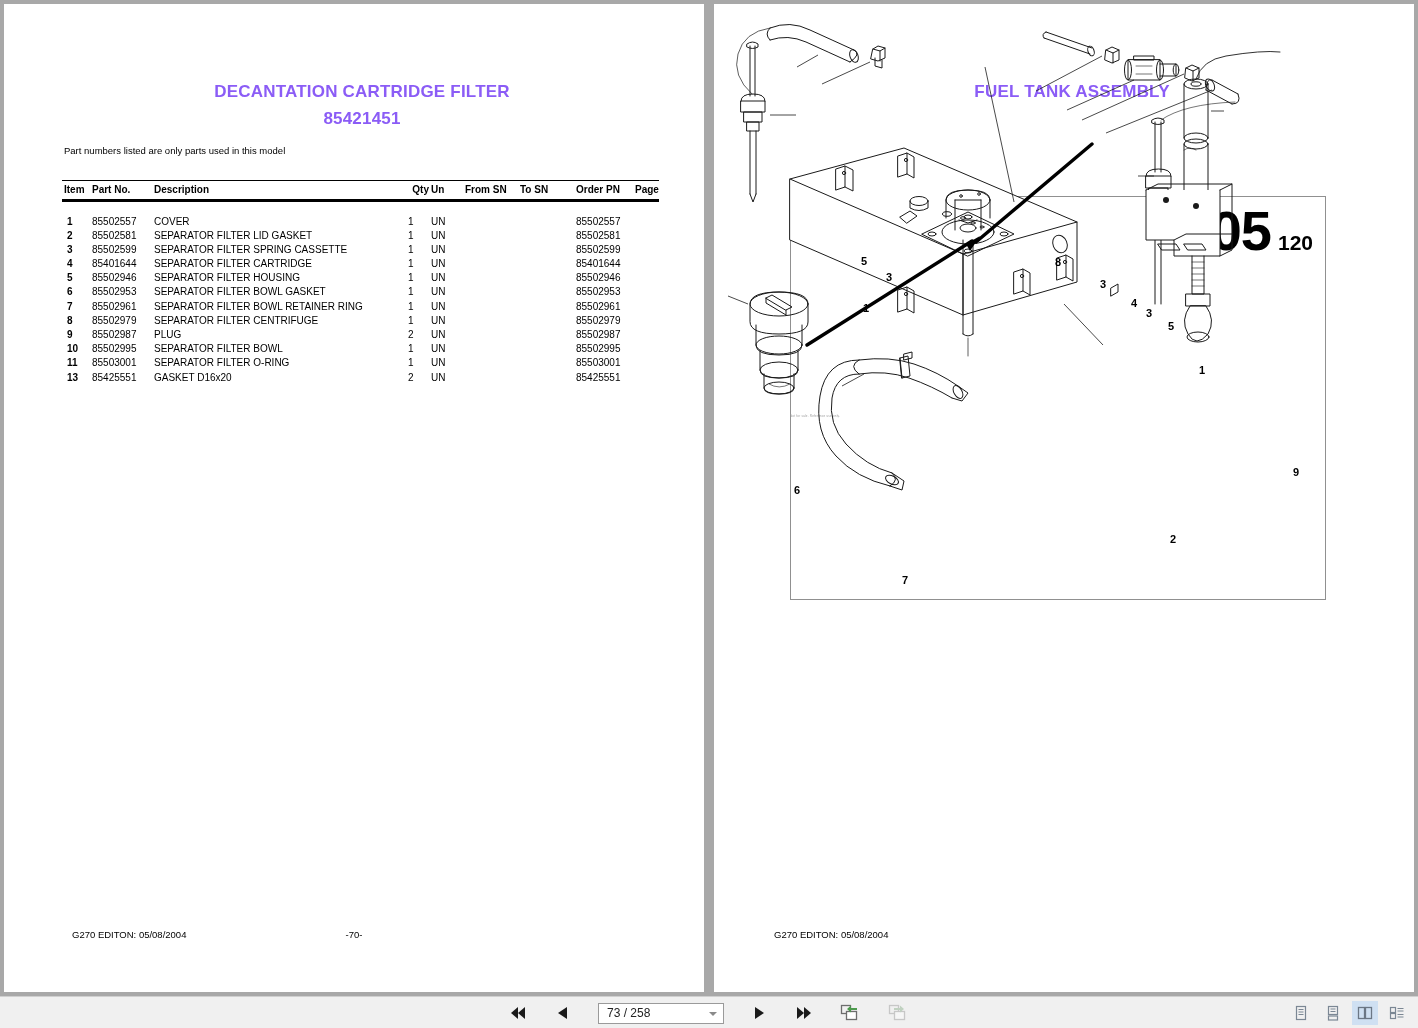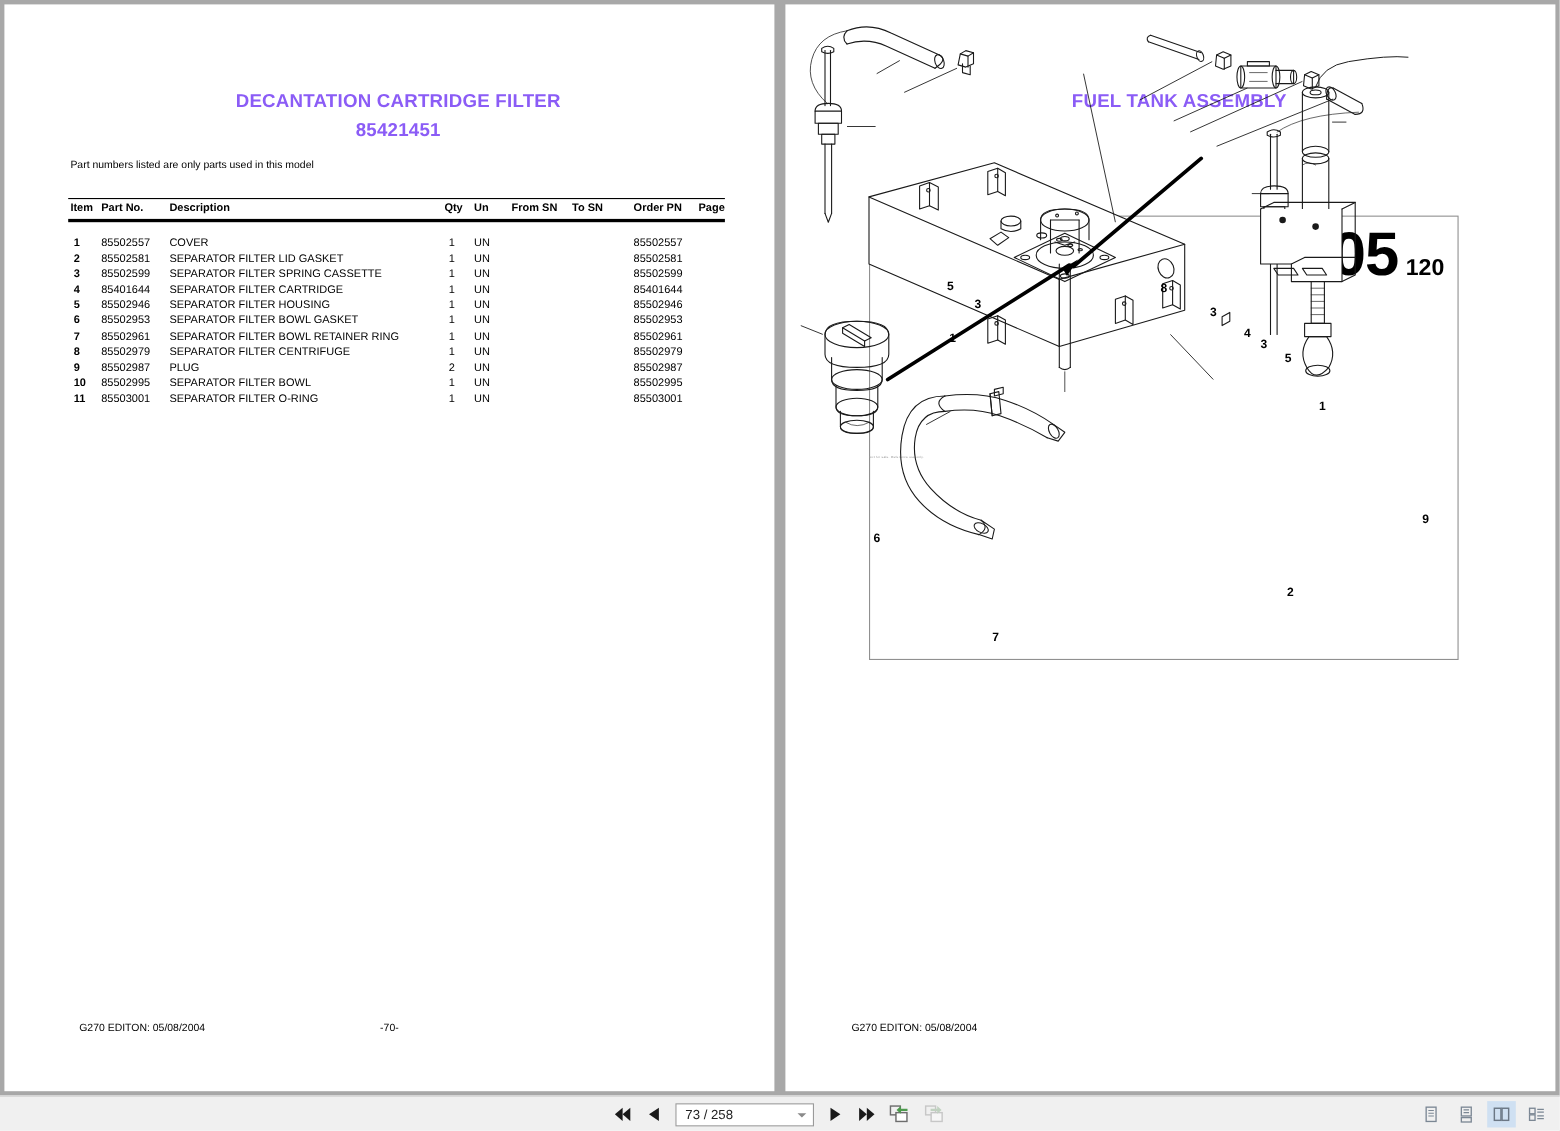--- a/index.html
+++ b/index.html
@@ -102,21 +102,21 @@
   .c-desc  { width: 243px; }
   .c-qty   { width: 32px; text-align: left; }
   .c-un    { width: 36px; }
   .c-from  { width: 55px; }
   .c-to    { width: 50px; }
   .c-order { width: 65px; }
   .c-page  { width: 34px; }
 
   table.pt th.c-item { padding-left: 2px; }
   table.pt td.c-item { padding-left: 5px; }
-  table.pt th.c-qty  { padding-left: 7px; }
+  table.pt th.c-qty  { padding-left: 7px; text-align: right; }
   table.pt td.c-qty  { padding-left: 11px; }
   table.pt th.c-un   { padding-left: 2px; }
   table.pt td.c-un   { padding-left: 2px; }
   table.pt th.c-order, table.pt td.c-order { padding-left: 6px; }
 
   .footer {
     position: absolute;
     left: 0; right: 0;
     top: 925px;
     height: 14px;
@@ -208,21 +208,21 @@
     border-top: 1px solid #cfcfcf;
   }
   .tb-center {
     position: absolute;
     left: 50%;
     top: 0;
     transform: translateX(-50%);
     height: 32px;
     display: flex;
     align-items: center;
-    gap: 8px;
+    gap: 24px;
   }
   .tb-btn {
     width: 20px;
     height: 22px;
     display: flex;
     align-items: center;
     justify-content: center;
     background: transparent;
     border: none;
     cursor: pointer;
@@ -425,20 +425,31 @@
                 <td class="c-item">11</td>
                 <td class="c-part">85503001</td>
                 <td class="c-desc">SEPARATOR FILTER O-RING</td>
                 <td class="c-qty">1</td>
                 <td class="c-un">UN</td>
                 <td class="c-from"></td>
                 <td class="c-to"></td>
                 <td class="c-order">85503001</td>
                 <td class="c-page"></td>
               </tr>
+              <tr>
+                <td class="c-item">13</td>
+                <td class="c-part">85425551</td>
+                <td class="c-desc">GASKET D16x20</td>
+                <td class="c-qty">2</td>
+                <td class="c-un">UN</td>
+                <td class="c-from"></td>
+                <td class="c-to"></td>
+                <td class="c-order">85425551</td>
+                <td class="c-page"></td>
+              </tr>
             </tbody>
         </table>
       </div>
 
       <div class="footer">
         <div class="edition">G270 EDITON: 05/08/2004</div>
         <div class="pageno">-70-</div>
       </div>
     </div>
 

